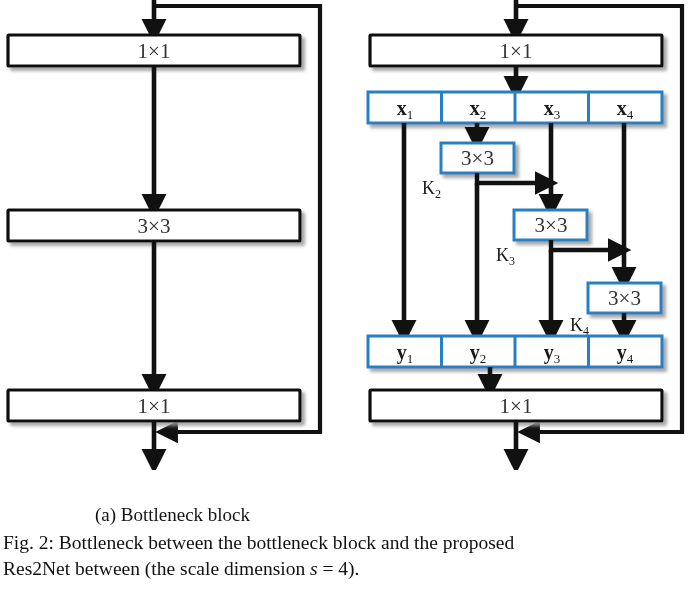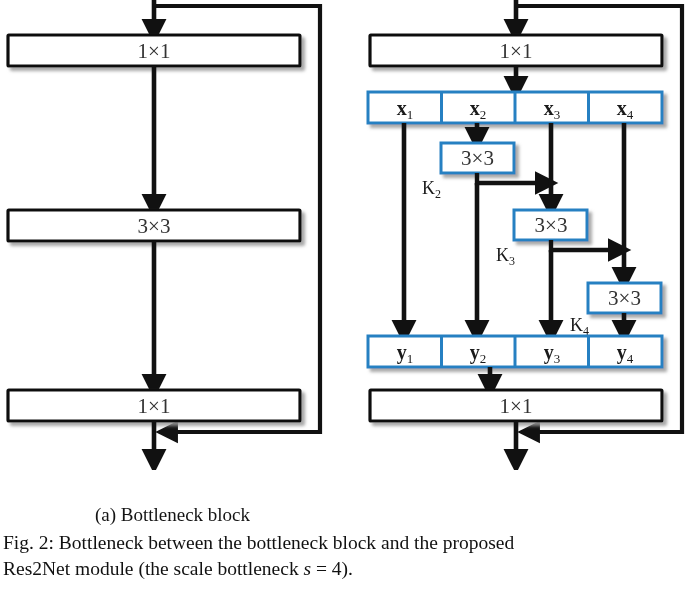--- a/index.html
+++ b/index.html
@@ -213,16 +213,16 @@
       <line x1="516" y1="421" x2="516" y2="461" stroke="#111111" stroke-width="4.6" marker-end="url(#arrowhead)"></line>
     </g>
   </svg>
 
   <div class="subfig-label" id="subfig-label-a">(a) Bottleneck block</div>
 
 
   <div id="figure-caption">
     <span>Fig. 2: Bottleneck between the bottleneck block and the proposed</span>
     <br>
-    <span>Res2Net module (the scale bottleneck </span><span class="cap-italic">s</span><span> = 4).</span>
+    <span>Res2Net between (the scale dimension </span><span class="cap-italic">s</span><span> = 4).</span>
   </div>
 
 </div>
 
 </body></html>

